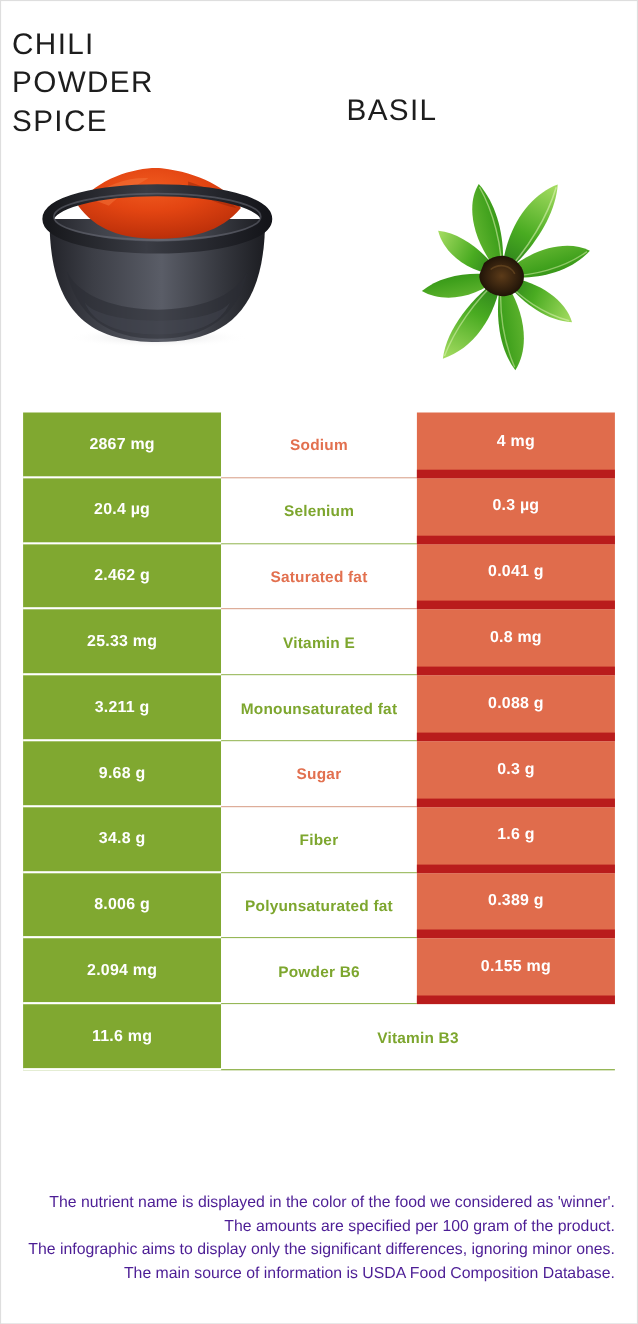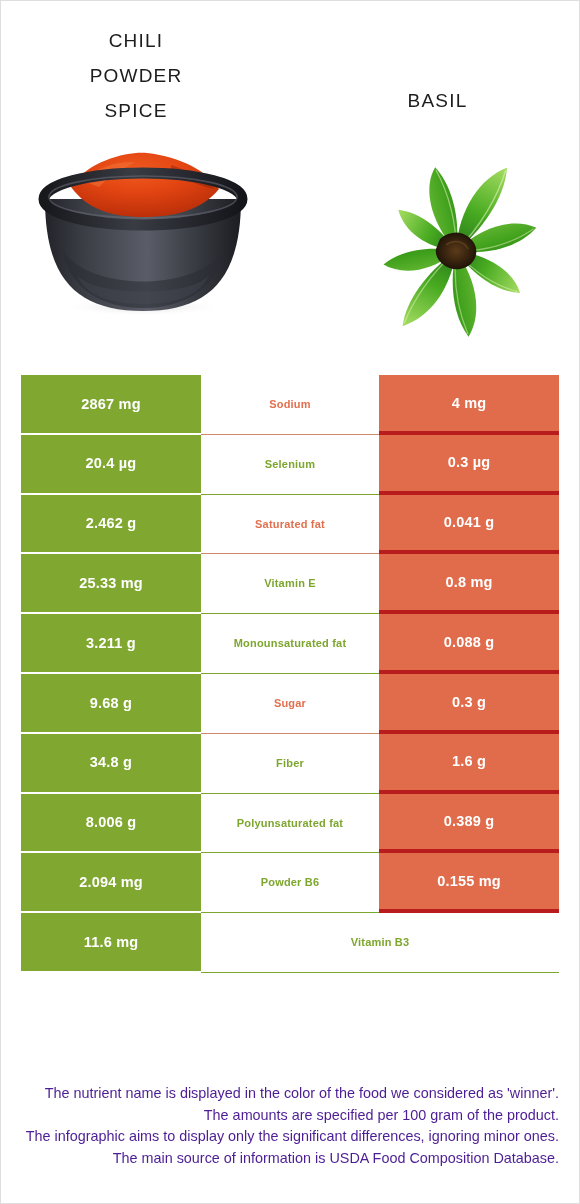--- a/index.html
+++ b/index.html
@@ -19,25 +19,25 @@
     background:#ffffff;
     border:1px solid #dedede;
     overflow:hidden;
   }
 
   
   .title {
     position:absolute;
     font-family:"Liberation Sans", sans-serif;
     font-weight:300;
-    font-size:19px;
+    font-size:27px;
     line-height:35px;
     letter-spacing:1.2px;
     color:#1d1d1d;
-    text-align:center;
+    text-align:left;
     text-transform:uppercase;
     white-space:pre-line;
   }
   #title-left  { left:10px;  top:22px;  width:250px; }
   #title-right { left:314px; top:82px;  width:245px; }
 
   
   .hero { position:absolute; }
 
   #hero-left  { left:30px;  top:150px; width:230px; height:165px; }
@@ -88,28 +88,28 @@
   .cell-left {
     width:180px;
     background:#80a830;
     color:#ffffff;
     border-bottom:2px solid #ffffff;
   }
   .cell-right {
     width:180px;
     background:#e06c4c;
     color:#ffffff;
-    border-bottom:4px solid #b91c1c;
+    border-bottom:8px solid #b91c1c;
   }
   .cell-mid {
     flex:1 1 auto;
     background:#ffffff;
     padding:0 6px;
     font-weight:700;
-    font-size:11px;
+    font-size:14px;
     border-bottom:1px solid transparent;
   }
   .cell-mid.win-left  { color:#7da62e; border-bottom-color:#7da62e; }
   .cell-mid.win-right { color:#e2704f; border-bottom-color:#cf8a6e; }
 
   
   #footnote {
     position:absolute;
     left:22px;
     top:1082px;

